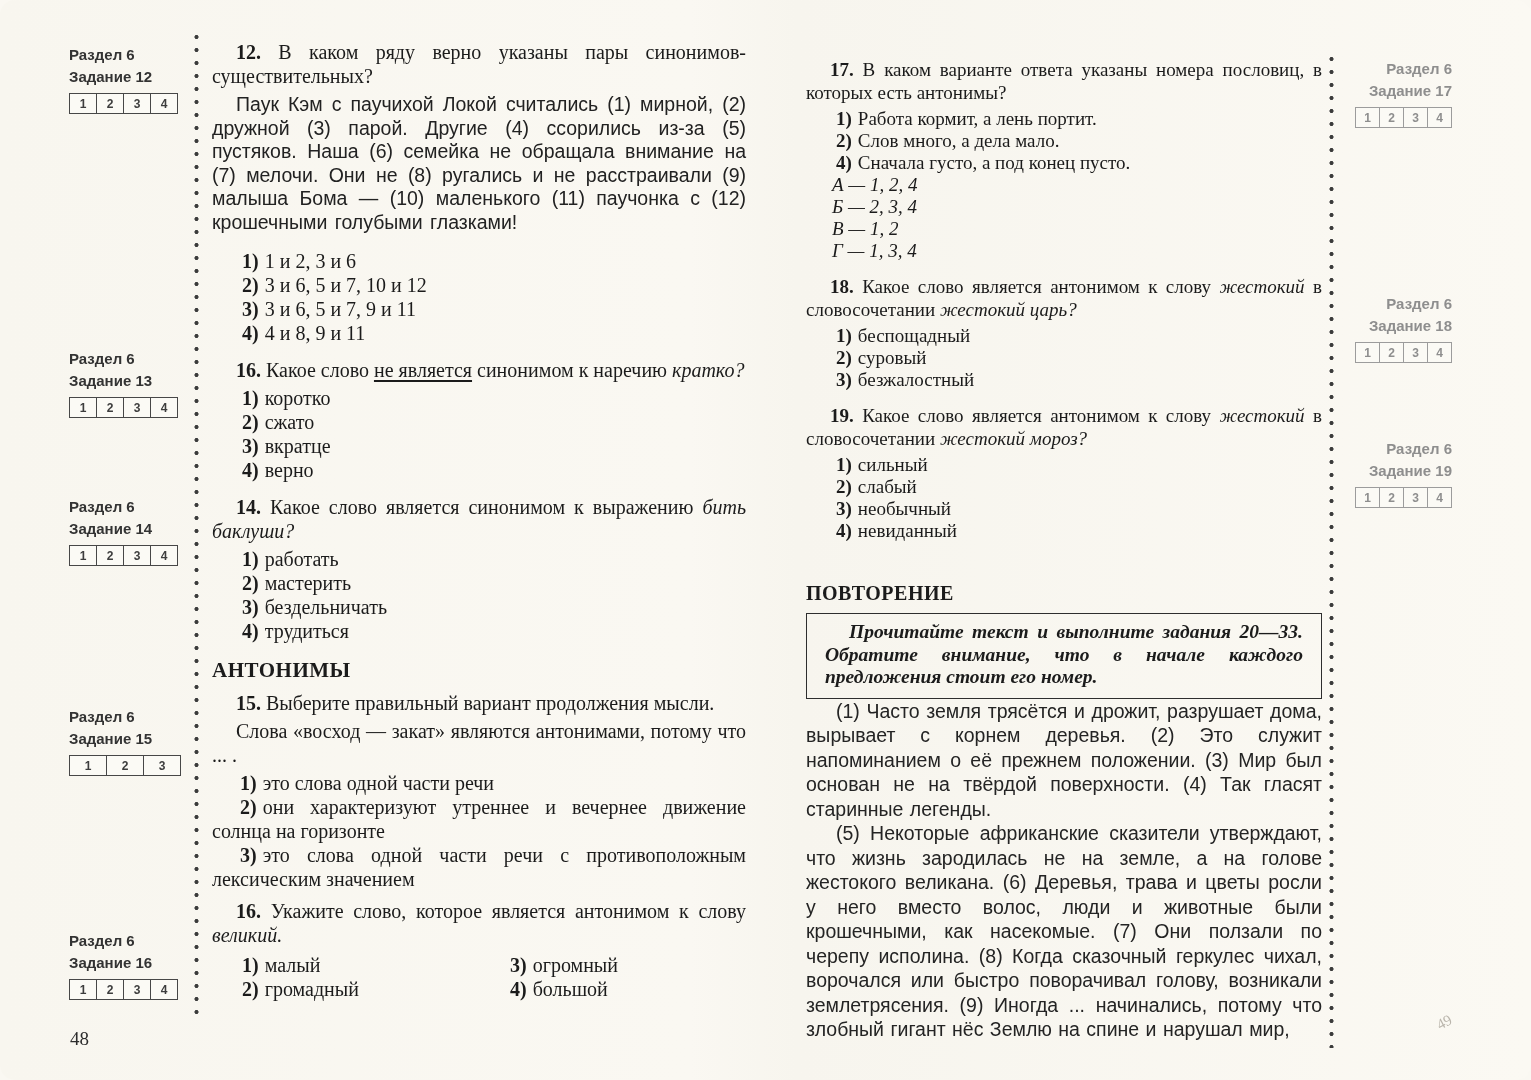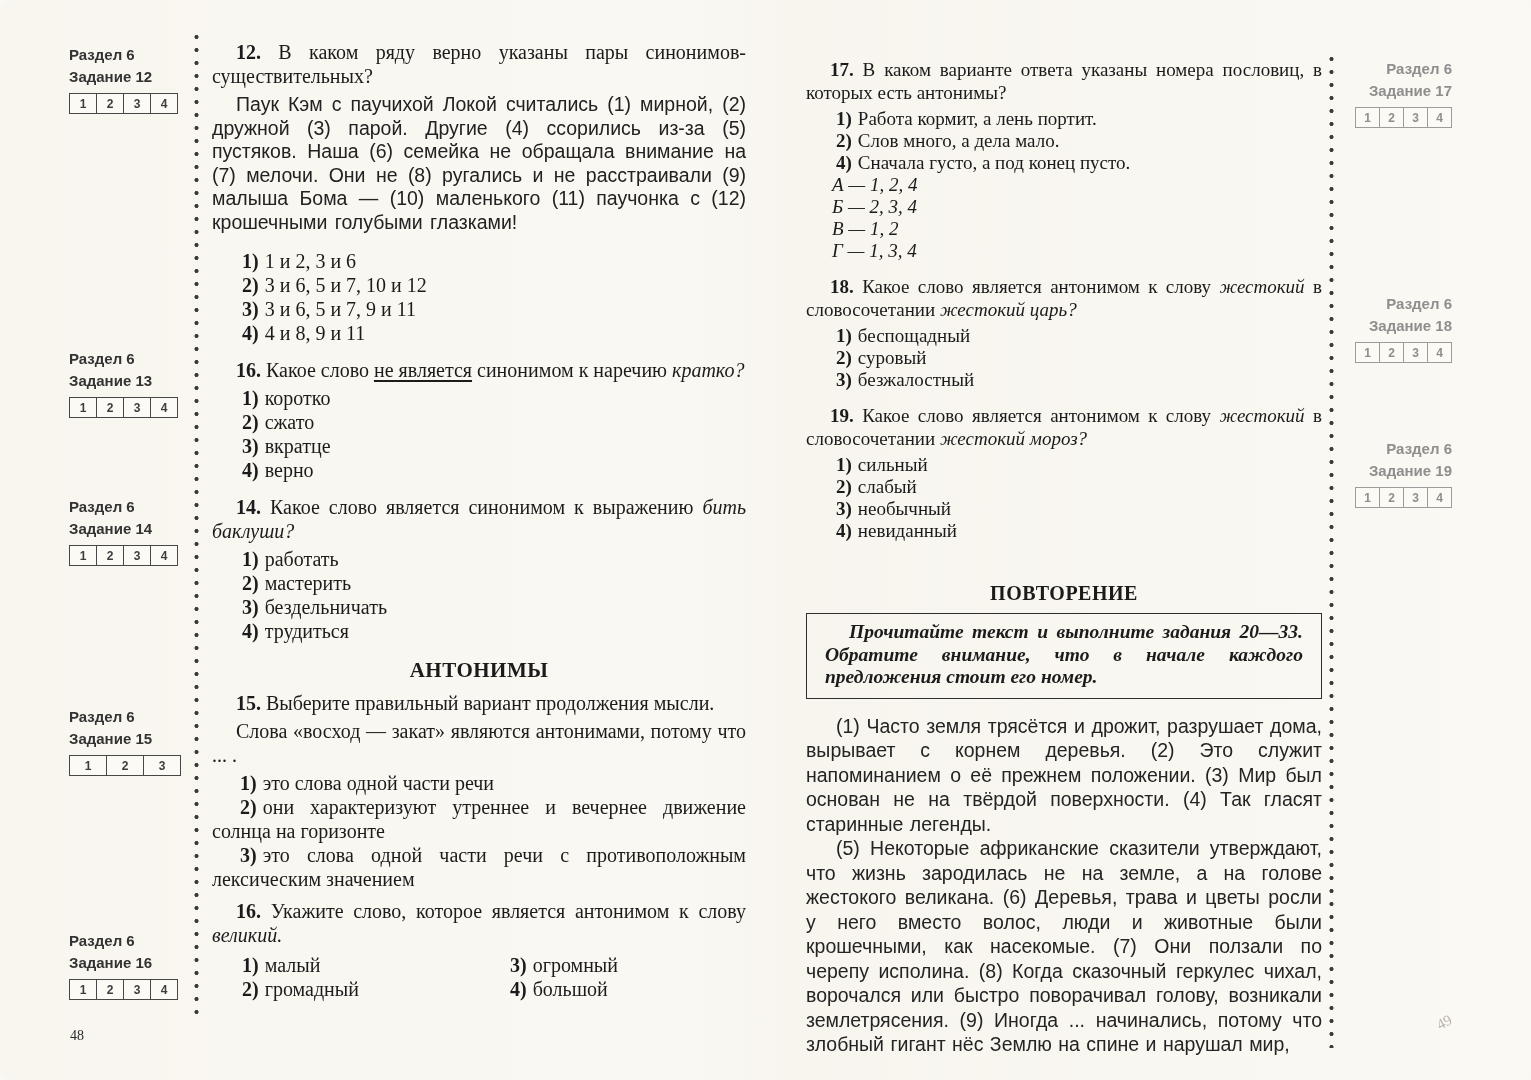--- a/index.html
+++ b/index.html
@@ -41,31 +41,31 @@
     line-height:23.5px;color:#222;text-indent:24px;word-spacing:2px;}
   .opts{margin:4px 0 0;padding-left:30px;}
   .opt{line-height:24px;}
   #col-right .opt{line-height:22px;}
   .onum{font-weight:700;margin-right:6px;}
   .letters{margin:0;padding-left:26px;}
   .letter{line-height:22px;font-style:italic;}
   .tgap{margin-top:13px;}
   .u{text-decoration:underline;text-underline-offset:3px;}
   .it{font-style:italic;}
-  .heading{margin:15px 0 9px;text-align:center;font-weight:700;font-size:21px;letter-spacing:.5px;}
+  .heading{margin:15px 0 9px;text-align:left;font-weight:700;font-size:21px;letter-spacing:.5px;}
   #col-right .heading{margin:40px 0 4px;font-size:20px;}
   .instr-box{margin-top:8px;border:1.4px solid #2e2e2e;padding:7px 18px 9px;
     font-weight:700;font-style:italic;font-size:19.5px;line-height:22.5px;text-indent:24px;}
   .para{margin:0;font-family:"Liberation Sans",sans-serif;font-size:19.5px;line-height:24.5px;
     color:#242424;text-indent:30px;word-spacing:1px;}
-  .para.first{margin-top:15px;}
+  .para.first{}
   .cols2{display:flex;margin-top:2px;}
   .cols2 .c1{width:268px;}
   .cols2 .c2{flex:1;}
-  .pagenum{position:absolute;font-size:14px;color:#2c2c2c;}
+  .pagenum{position:absolute;font-size:19px;color:#2c2c2c;}
   #pn-left{left:70px;top:1028px;}
   #pn-right{left:1437px;top:1014px;font-size:15px;color:#aaa59b;opacity:.8;
     transform:rotate(-28deg);}
 </style>
 </head>
 <body>
 
 <div class="sheet">
 
   <div class="dotline" id="dl-left"></div>

